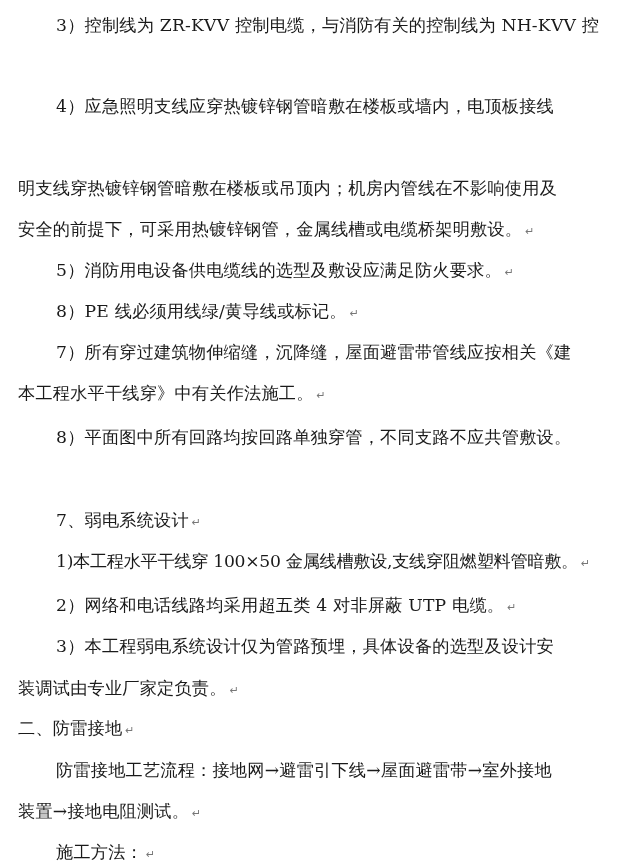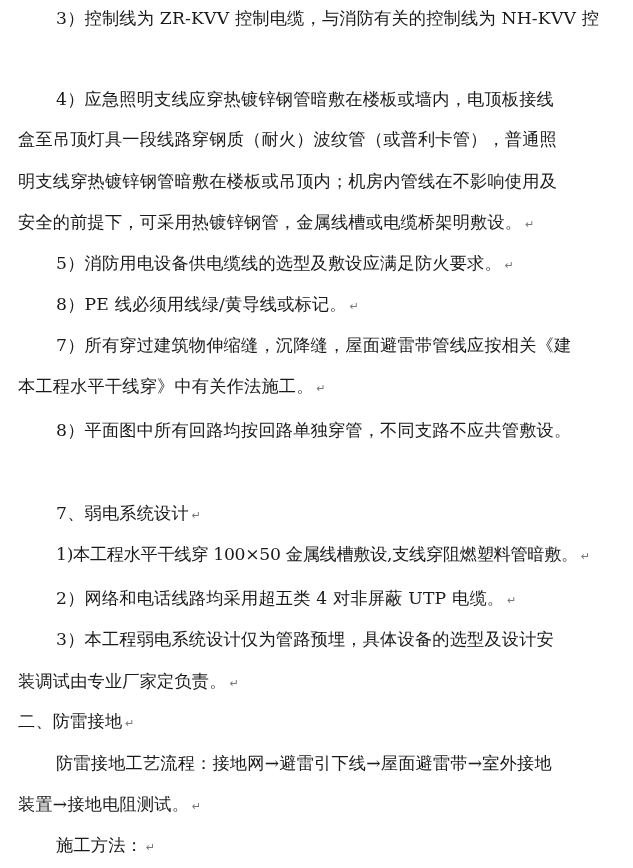--- a/index.html
+++ b/index.html
@@ -11,21 +11,21 @@
     width: 633px;
     height: 868px;
     overflow: hidden;
     position: relative;
     font-family: "DejaVu Serif", "Liberation Serif", serif;
     color: #1a1a1a;
   }
   .page {
     position: absolute;
     left: 0;
-    top: 0;
+    top: 7px;
     width: 633px;
     height: 608px;
   }
   .line {
     position: absolute;
     left: 18px;
     width: 600px;
     font-size: 17.2px;
     line-height: 24px;
     white-space: nowrap;
@@ -51,23 +51,20 @@
 
   <div class="line indent" style="top:6px">
     <span>3）控制线为 ZR-KVV 控制电缆，与消防有关的控制线为 NH-KVV 控</span>
   </div>
 
 
   <div class="line indent" style="top:87px">
     <span>4）应急照明支线应穿热镀锌钢管暗敷在楼板或墙内，电顶板接线</span>
   </div>
 
-  <div class="line" style="top:127px">
-    <span>盒至吊顶灯具一段线路穿钢质（耐火）波纹管（或普利卡管），普通照</span>
-  </div>
 
   <div class="line" style="top:169px">
     <span>明</span><span class="squiggle">支线穿热镀锌</span><span>钢管暗敷在楼板或吊顶内；机房内管线在不影响使用及</span>
   </div>
 
   <div class="line" style="top:210px">
     <span>安全的前提下，可采用热镀锌钢管，金属线槽或电缆桥架明敷设。</span><span class="mark">↵</span>
   </div>
 
   <div class="line indent" style="top:251px">

